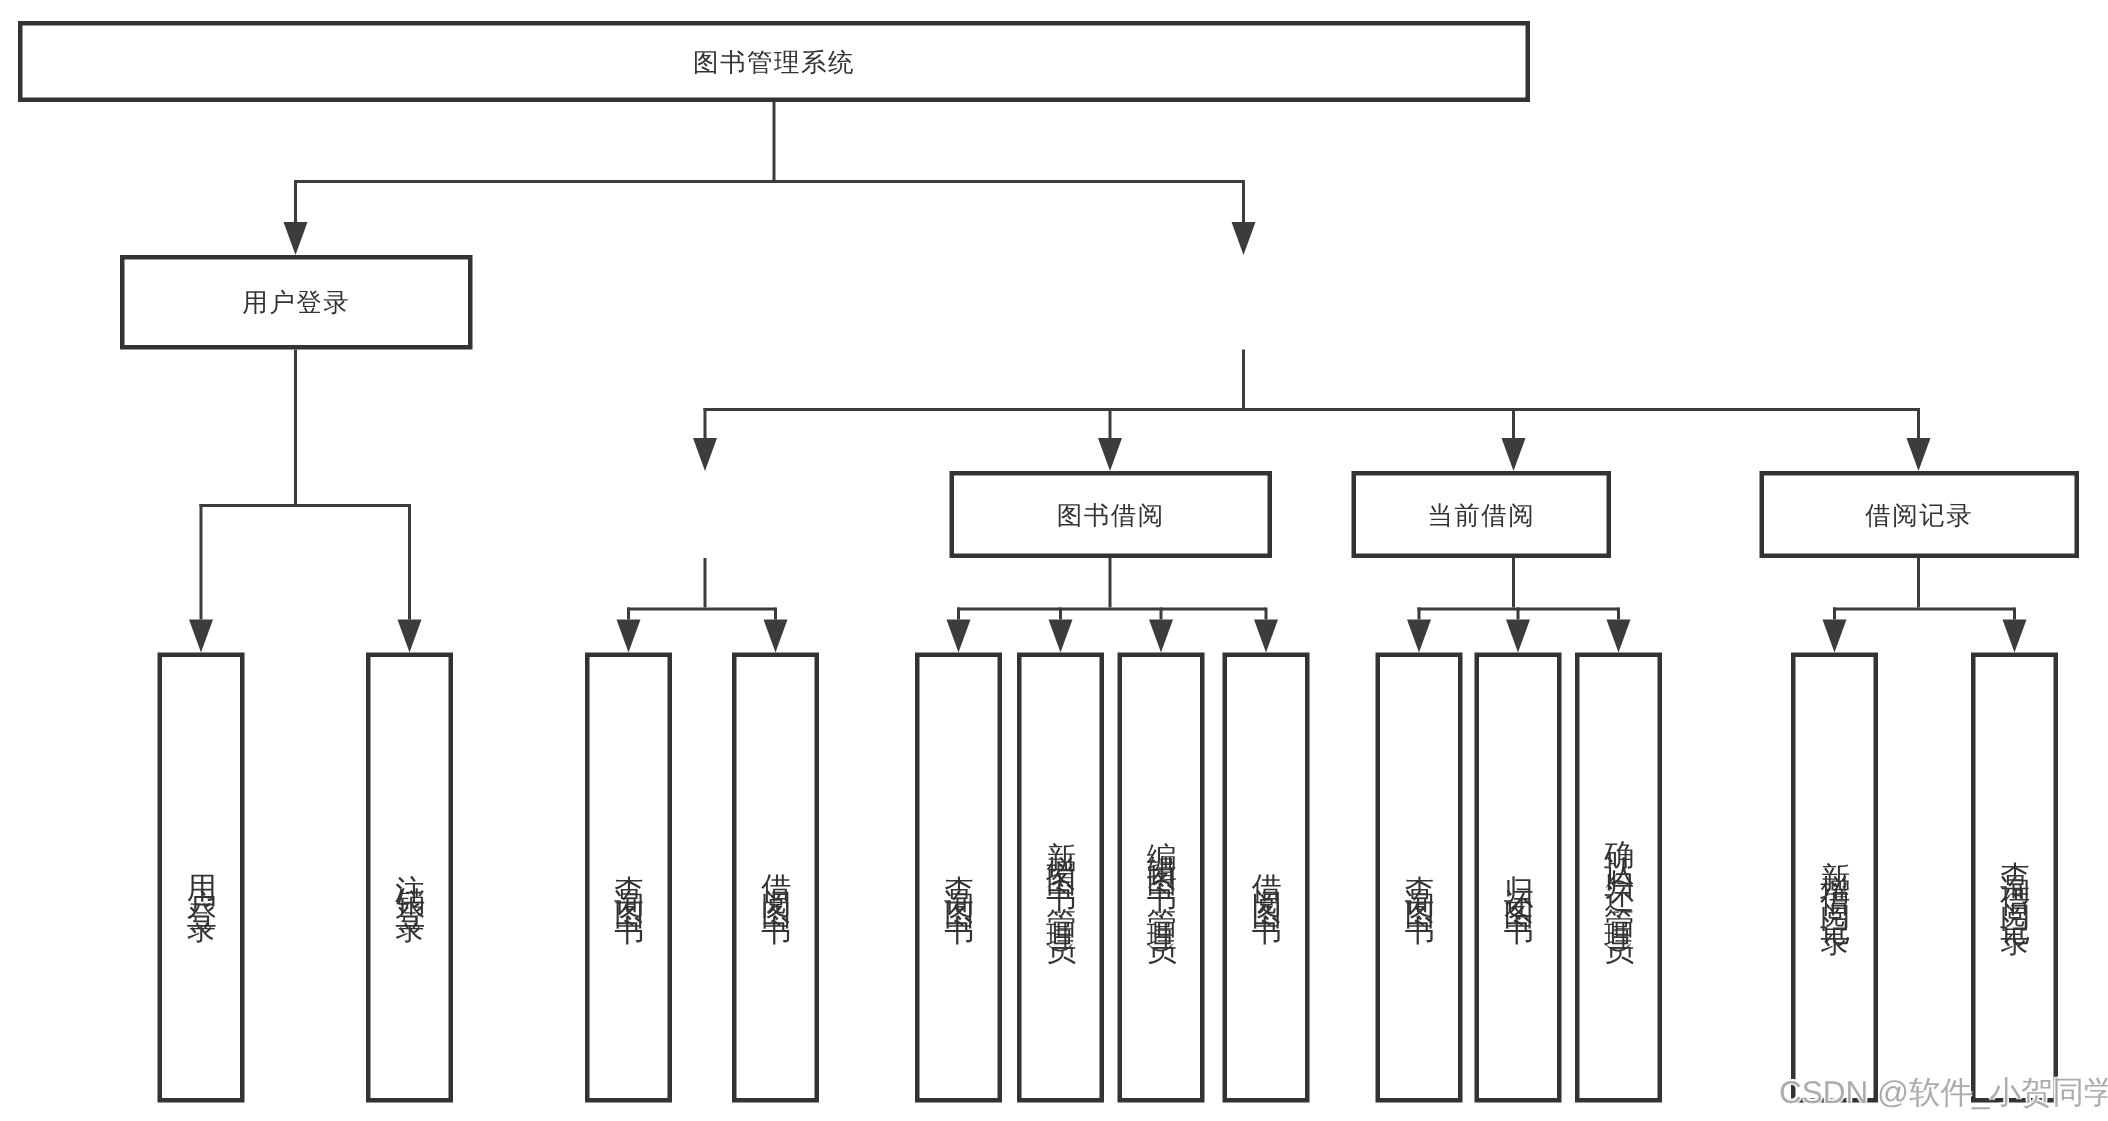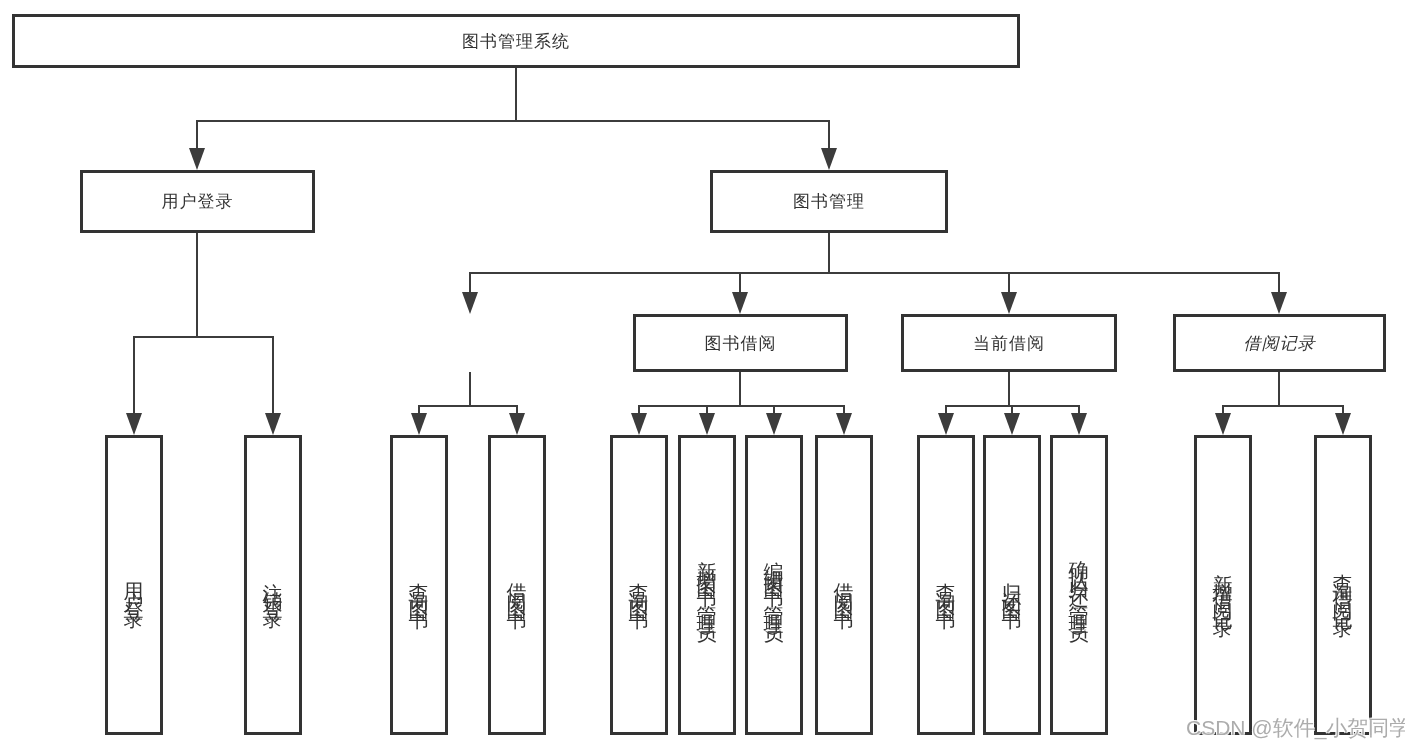--- a/index.html
+++ b/index.html
@@ -67,23 +67,20 @@
   <div class="vline" style="left:515px;top:68px;height:52px;"></div>
   <div class="hline" style="left:196px;top:120px;width:634px;"></div>
   <div class="vline" style="left:196px;top:120px;height:30px;"></div>
   <div class="arrowhead" style="left:189px;top:148px;"></div>
   <div class="vline" style="left:828px;top:120px;height:30px;"></div>
   <div class="arrowhead" style="left:821px;top:148px;"></div>
 
   <div class="box hbox" style="left:80px;top:170px;width:235px;height:63px;">
     <span>用户登录</span>
   </div>
-  <div class="box hbox" style="left:710px;top:170px;width:238px;height:63px;">
-    <span>图书管理</span>
-  </div>
 
   <div class="vline" style="left:196px;top:233px;height:103px;"></div>
   <div class="hline" style="left:133px;top:336px;width:141px;"></div>
   <div class="vline" style="left:133px;top:336px;height:77px;"></div>
   <div class="arrowhead" style="left:126px;top:413px;"></div>
   <div class="vline" style="left:272px;top:336px;height:77px;"></div>
   <div class="arrowhead" style="left:265px;top:413px;"></div>
 
   <div class="vline" style="left:828px;top:233px;height:39px;"></div>
   <div class="hline" style="left:469px;top:272px;width:811px;"></div>
@@ -92,24 +89,24 @@
   <div class="vline" style="left:739px;top:272px;height:20px;"></div>
   <div class="arrowhead" style="left:732px;top:292px;"></div>
   <div class="vline" style="left:1008px;top:272px;height:20px;"></div>
   <div class="arrowhead" style="left:1001px;top:292px;"></div>
   <div class="vline" style="left:1278px;top:272px;height:20px;"></div>
   <div class="arrowhead" style="left:1271px;top:292px;"></div>
 
   <div class="box hbox" style="left:633px;top:314px;width:215px;height:58px;text-align:center;">
     <span>图书借阅</span>
   </div>
-  <div class="box hbox" style="left:901px;top:314px;width:216px;height:58px;align-items:center;">
+  <div class="box hbox" style="left:901px;top:314px;width:173px;height:58px;align-items:center;">
     <span>当前借阅</span>
   </div>
-  <div class="box hbox" style="left:1173px;top:314px;width:213px;height:58px;font-style:italic;">
+  <div class="box hbox" style="left:1173px;top:314px;width:213px;height:58px;">
     <span>借阅记录</span>
   </div>
 
   <div class="vline" style="left:469px;top:372px;height:33px;"></div>
   <div class="hline" style="left:418px;top:405px;width:99px;"></div>
   <div class="vline" style="left:418px;top:405px;height:8px;"></div>
   <div class="arrowhead" style="left:411px;top:413px;"></div>
   <div class="vline" style="left:516px;top:405px;height:8px;"></div>
   <div class="arrowhead" style="left:509px;top:413px;"></div>
 

